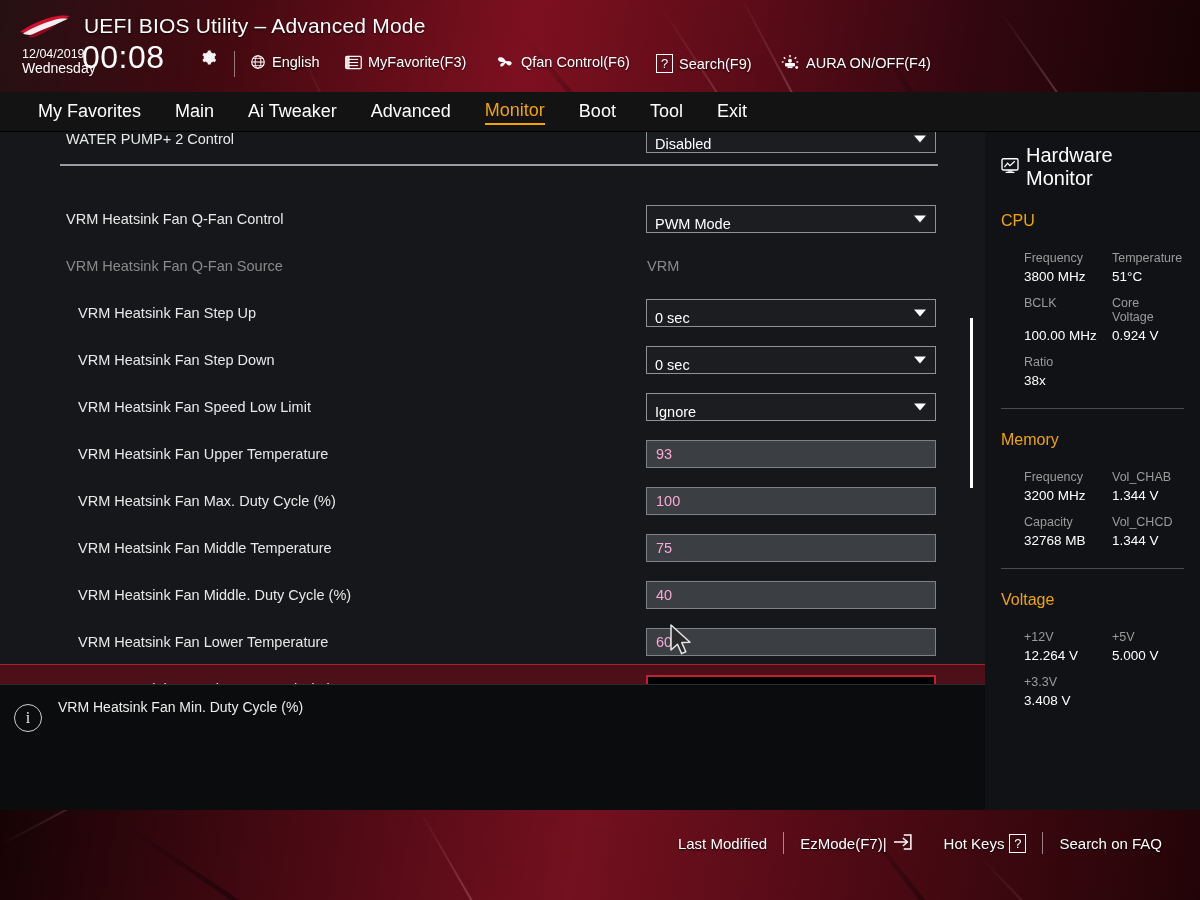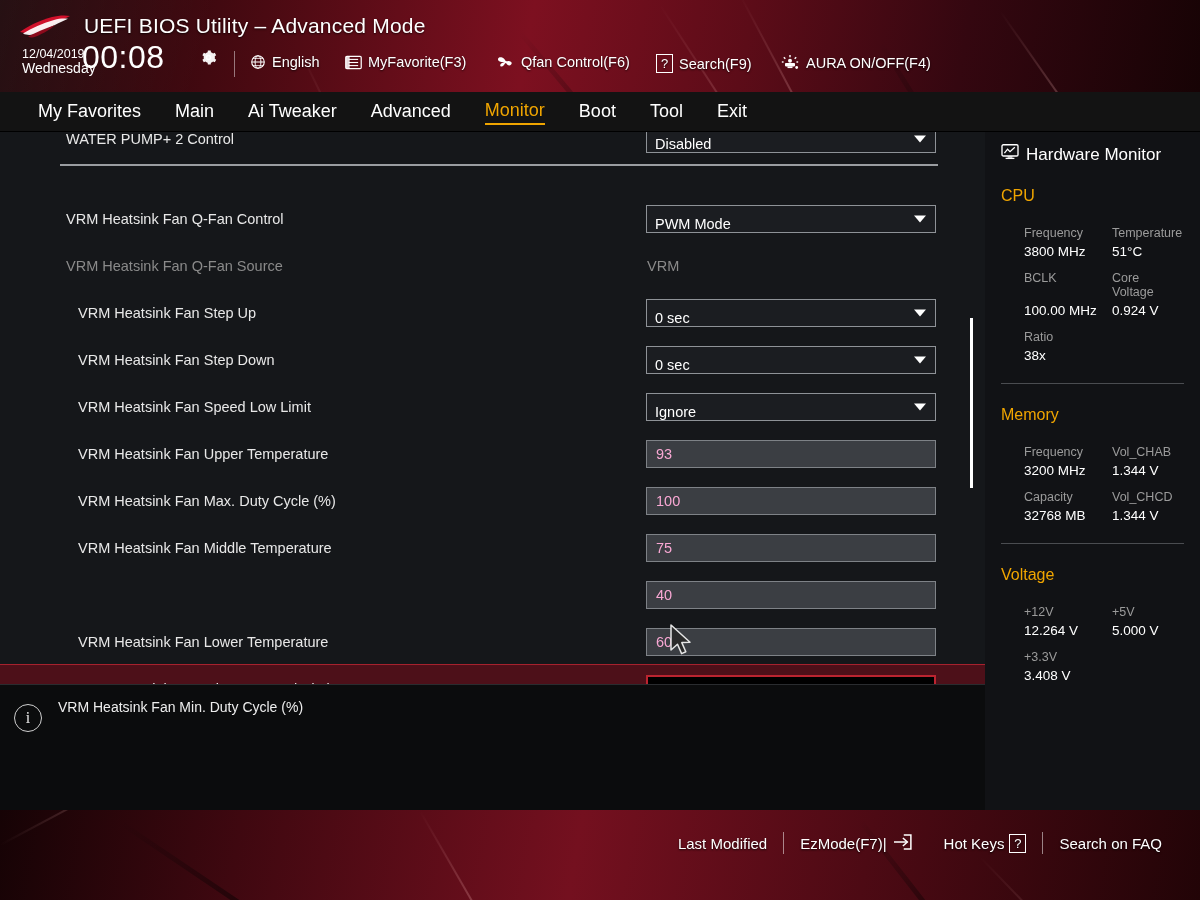--- a/index.html
+++ b/index.html
@@ -144,21 +144,21 @@
     font-size: 14px; color: #ededed;
   }
 
   
   .hwmon {
     position: absolute; left: 985px; top: 132px; width: 215px; height: 678px;
     background: #111215; padding: 0 16px;
   }
   .hw-title {
     display: flex; align-items: center; gap: 7px;
-    color: #ffffff; font-size: 17px; padding-top: 12px;
+    color: #ffffff; font-size: 20px; padding-top: 12px;
   }
   .hw-sect { color: #f0a500; font-size: 16px; margin-top: 22px; }
   .hw-grid {
     display: grid; grid-template-columns: 88px auto; margin-top: 11px;
     row-gap: 2px;
     margin-left: 23px;
   }
   .hw-k { color: #9b9b9b; font-size: 12.5px; padding-top: 10px; }
   .hw-v { color: #ffffff; font-size: 13.5px; padding-top: 2px; }
   .hw-rule { height: 1px; background: #4a4c50; margin-top: 20px; }
@@ -365,20 +365,21 @@
             <div class="textin">100</div>
           </div>
         </div>
         <div class="row indent2" style="top: 392px;">
           <div class="lbl">VRM Heatsink Fan Middle Temperature</div>
           <div class="ctl">
             <div class="textin">75</div>
           </div>
         </div>
         <div class="row indent2" style="top: 439px;">
+          <div class="lbl">VRM Heatsink Fan Middle. Duty Cycle (%)</div>
           <div class="ctl">
             <div class="textin">40</div>
           </div>
         </div>
         <div class="row indent2" style="top: 486px;">
           <div class="lbl">VRM Heatsink Fan Lower Temperature</div>
           <div class="ctl">
             <div class="textin">60</div>
           </div>
         </div>

